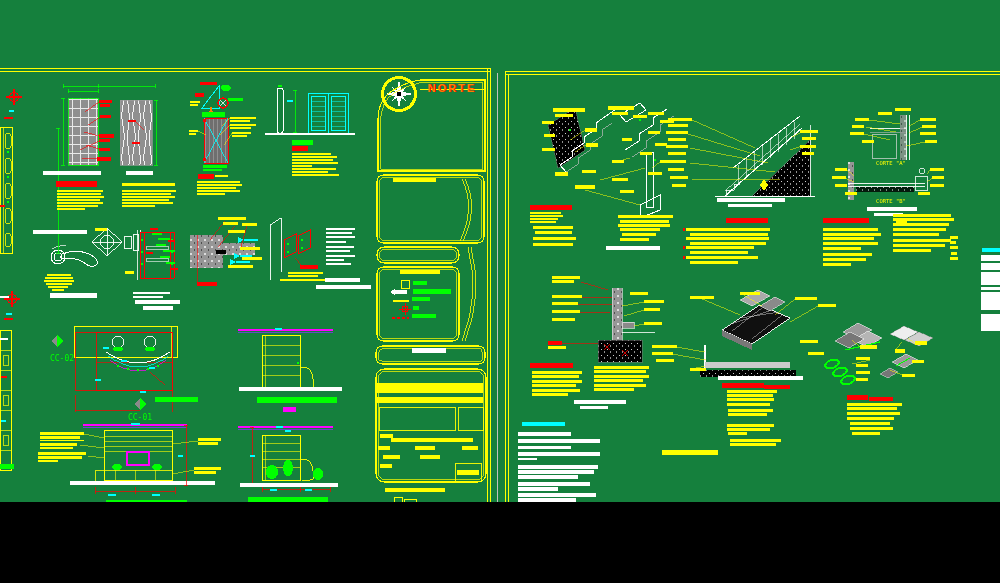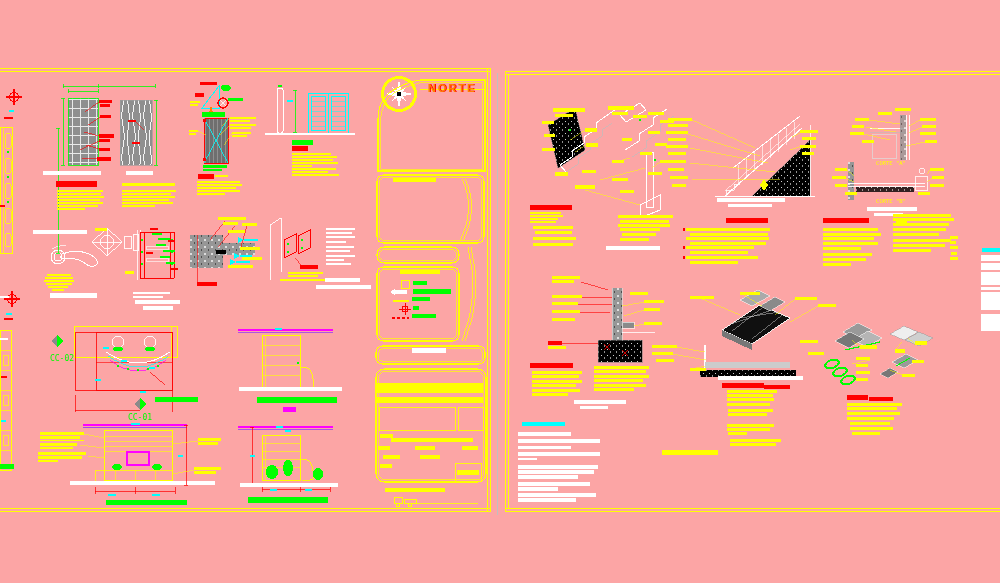--- a/index.html
+++ b/index.html
@@ -1,16 +1,16 @@
 <!DOCTYPE html>
 <html><head>
 <meta charset="utf-8">
 <style>
   html,body{margin:0;padding:0;background:#000;}
-  #stage{position:relative;width:1000px;height:583px;background:#fca5a5;overflow:hidden;
+  #stage{position:relative;width:1000px;height:502px;background:#15803d;overflow:hidden;
          font-family:"DejaVu Sans Mono","Liberation Mono",monospace;}
   svg{display:block;}
   text{font-family:"DejaVu Sans Mono","Liberation Mono",monospace;}
   .norte{font-family:"Liberation Sans",sans-serif;font-weight:bold;letter-spacing:2px;}
 </style>
 </head>
 <body>
 
 <div id="stage">
 <svg width="1000" height="583" viewBox="0 0 1000 583" shape-rendering="crispEdges">

